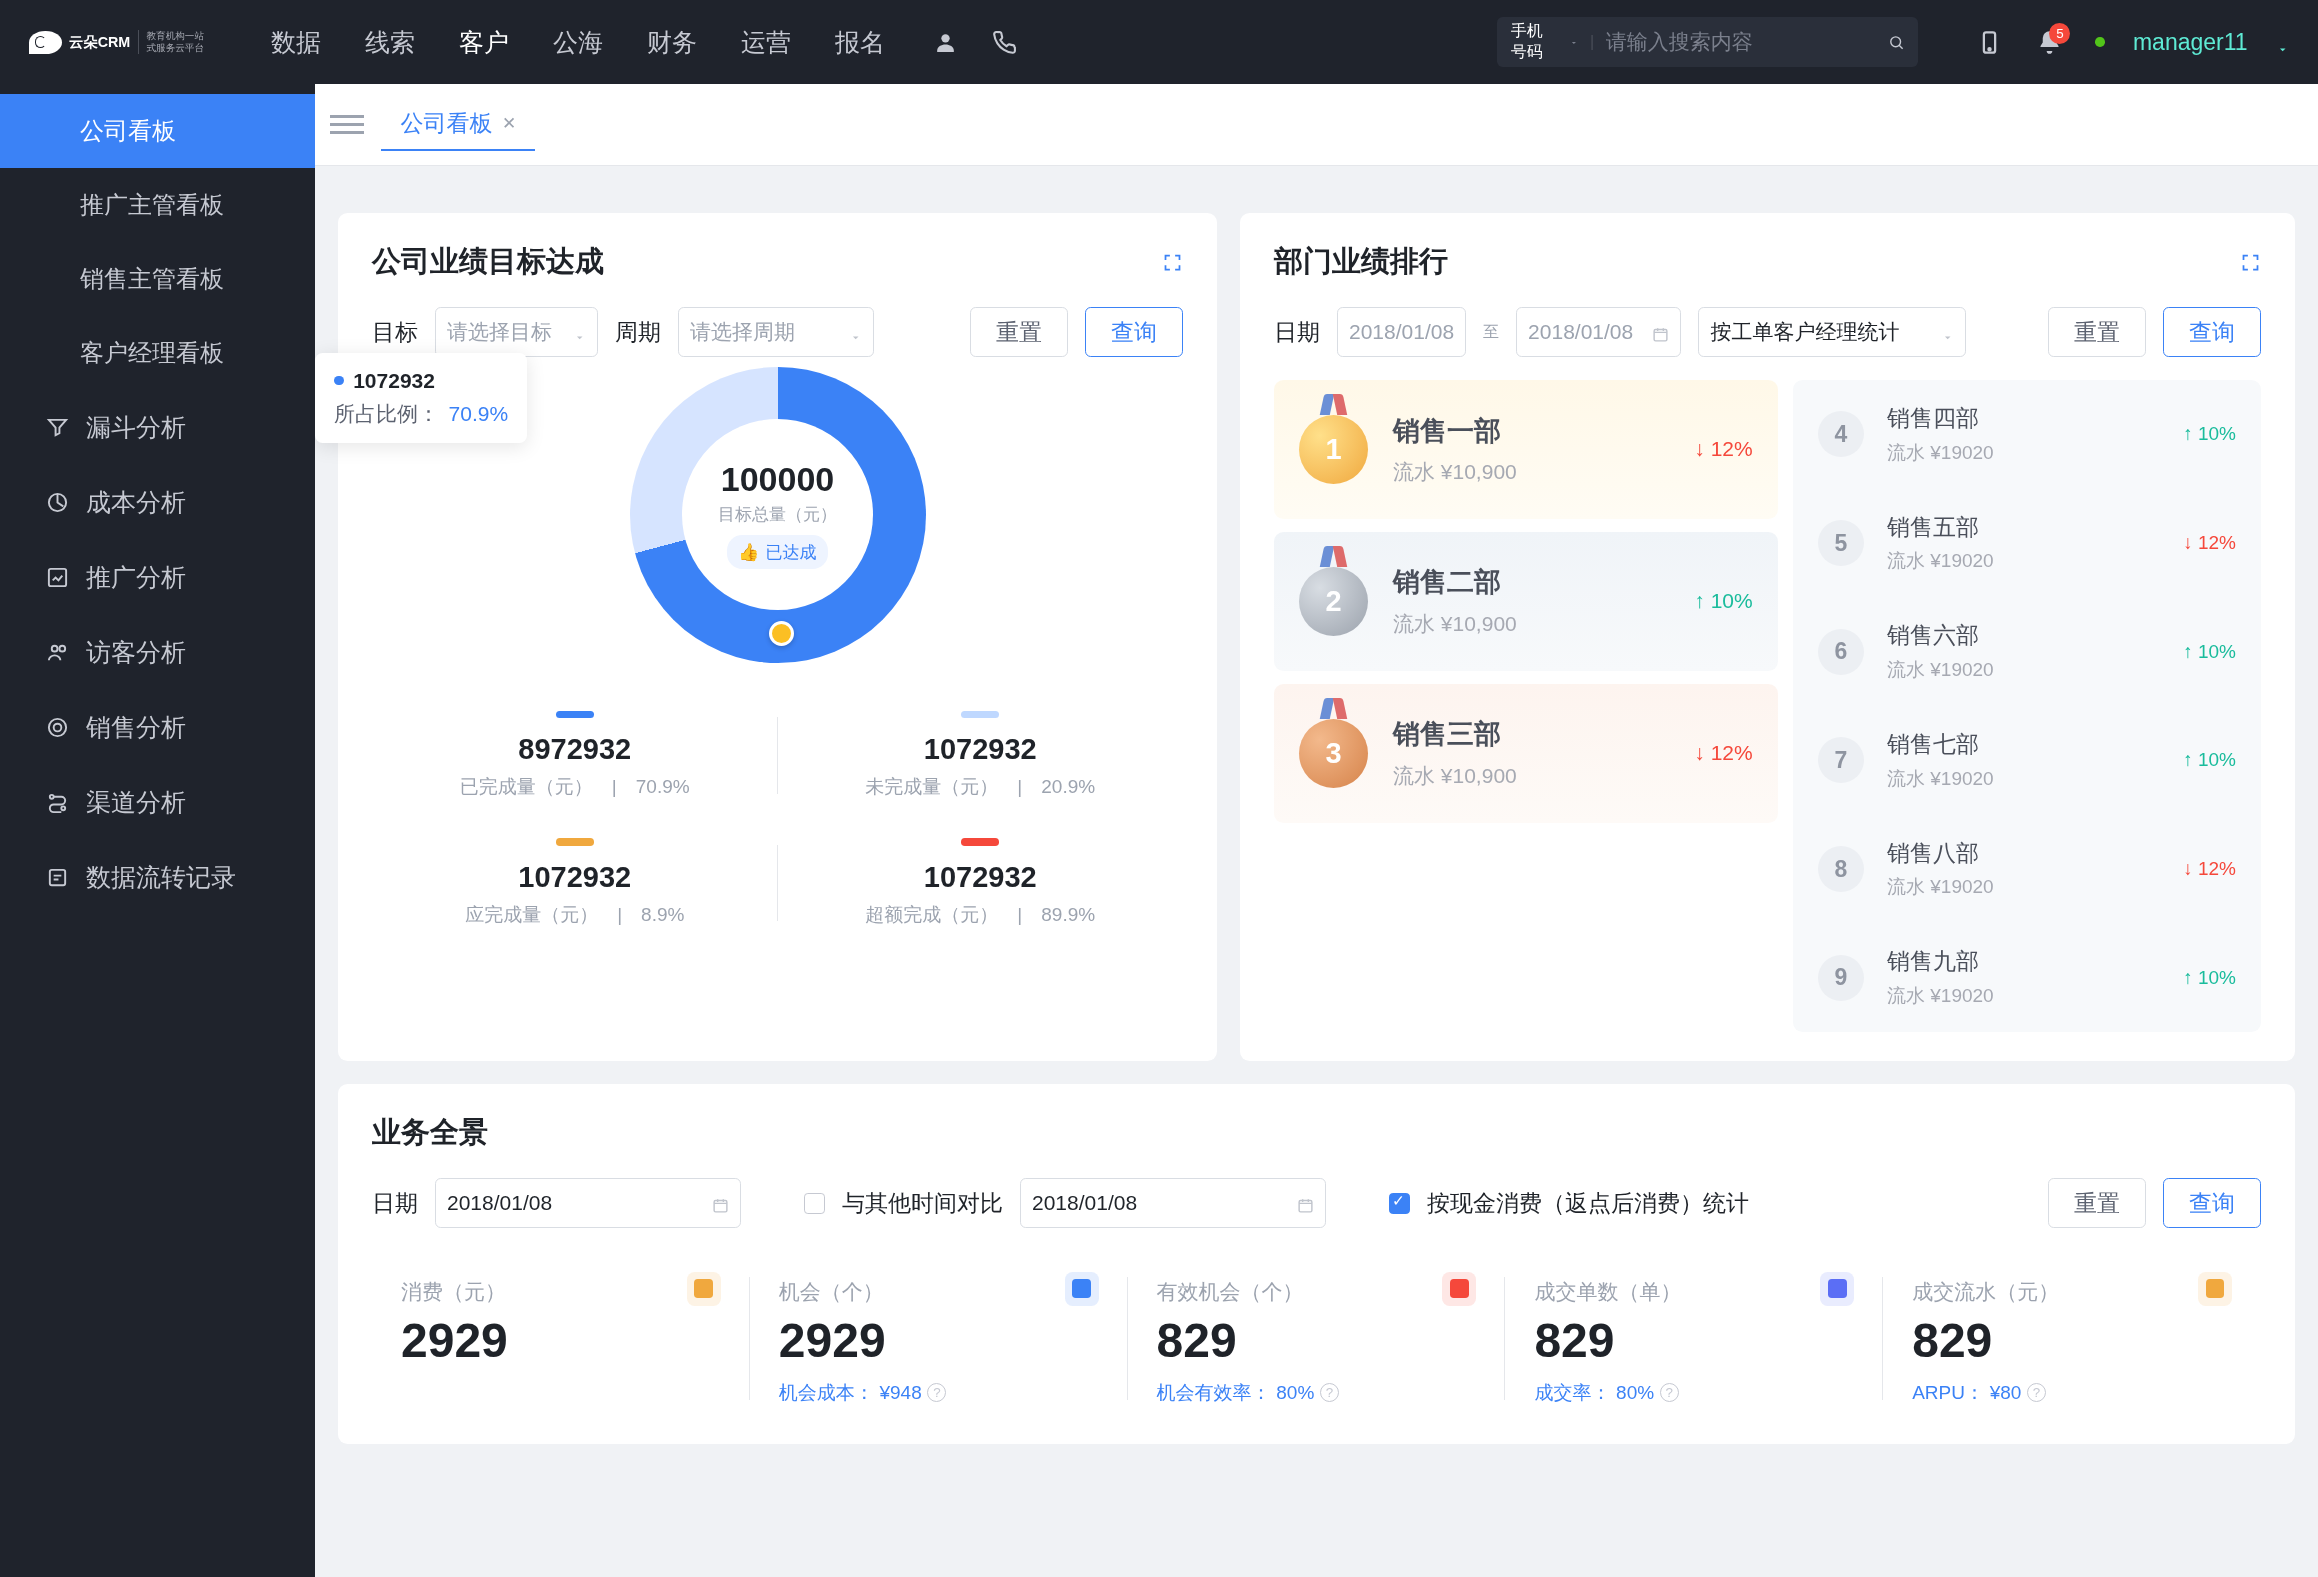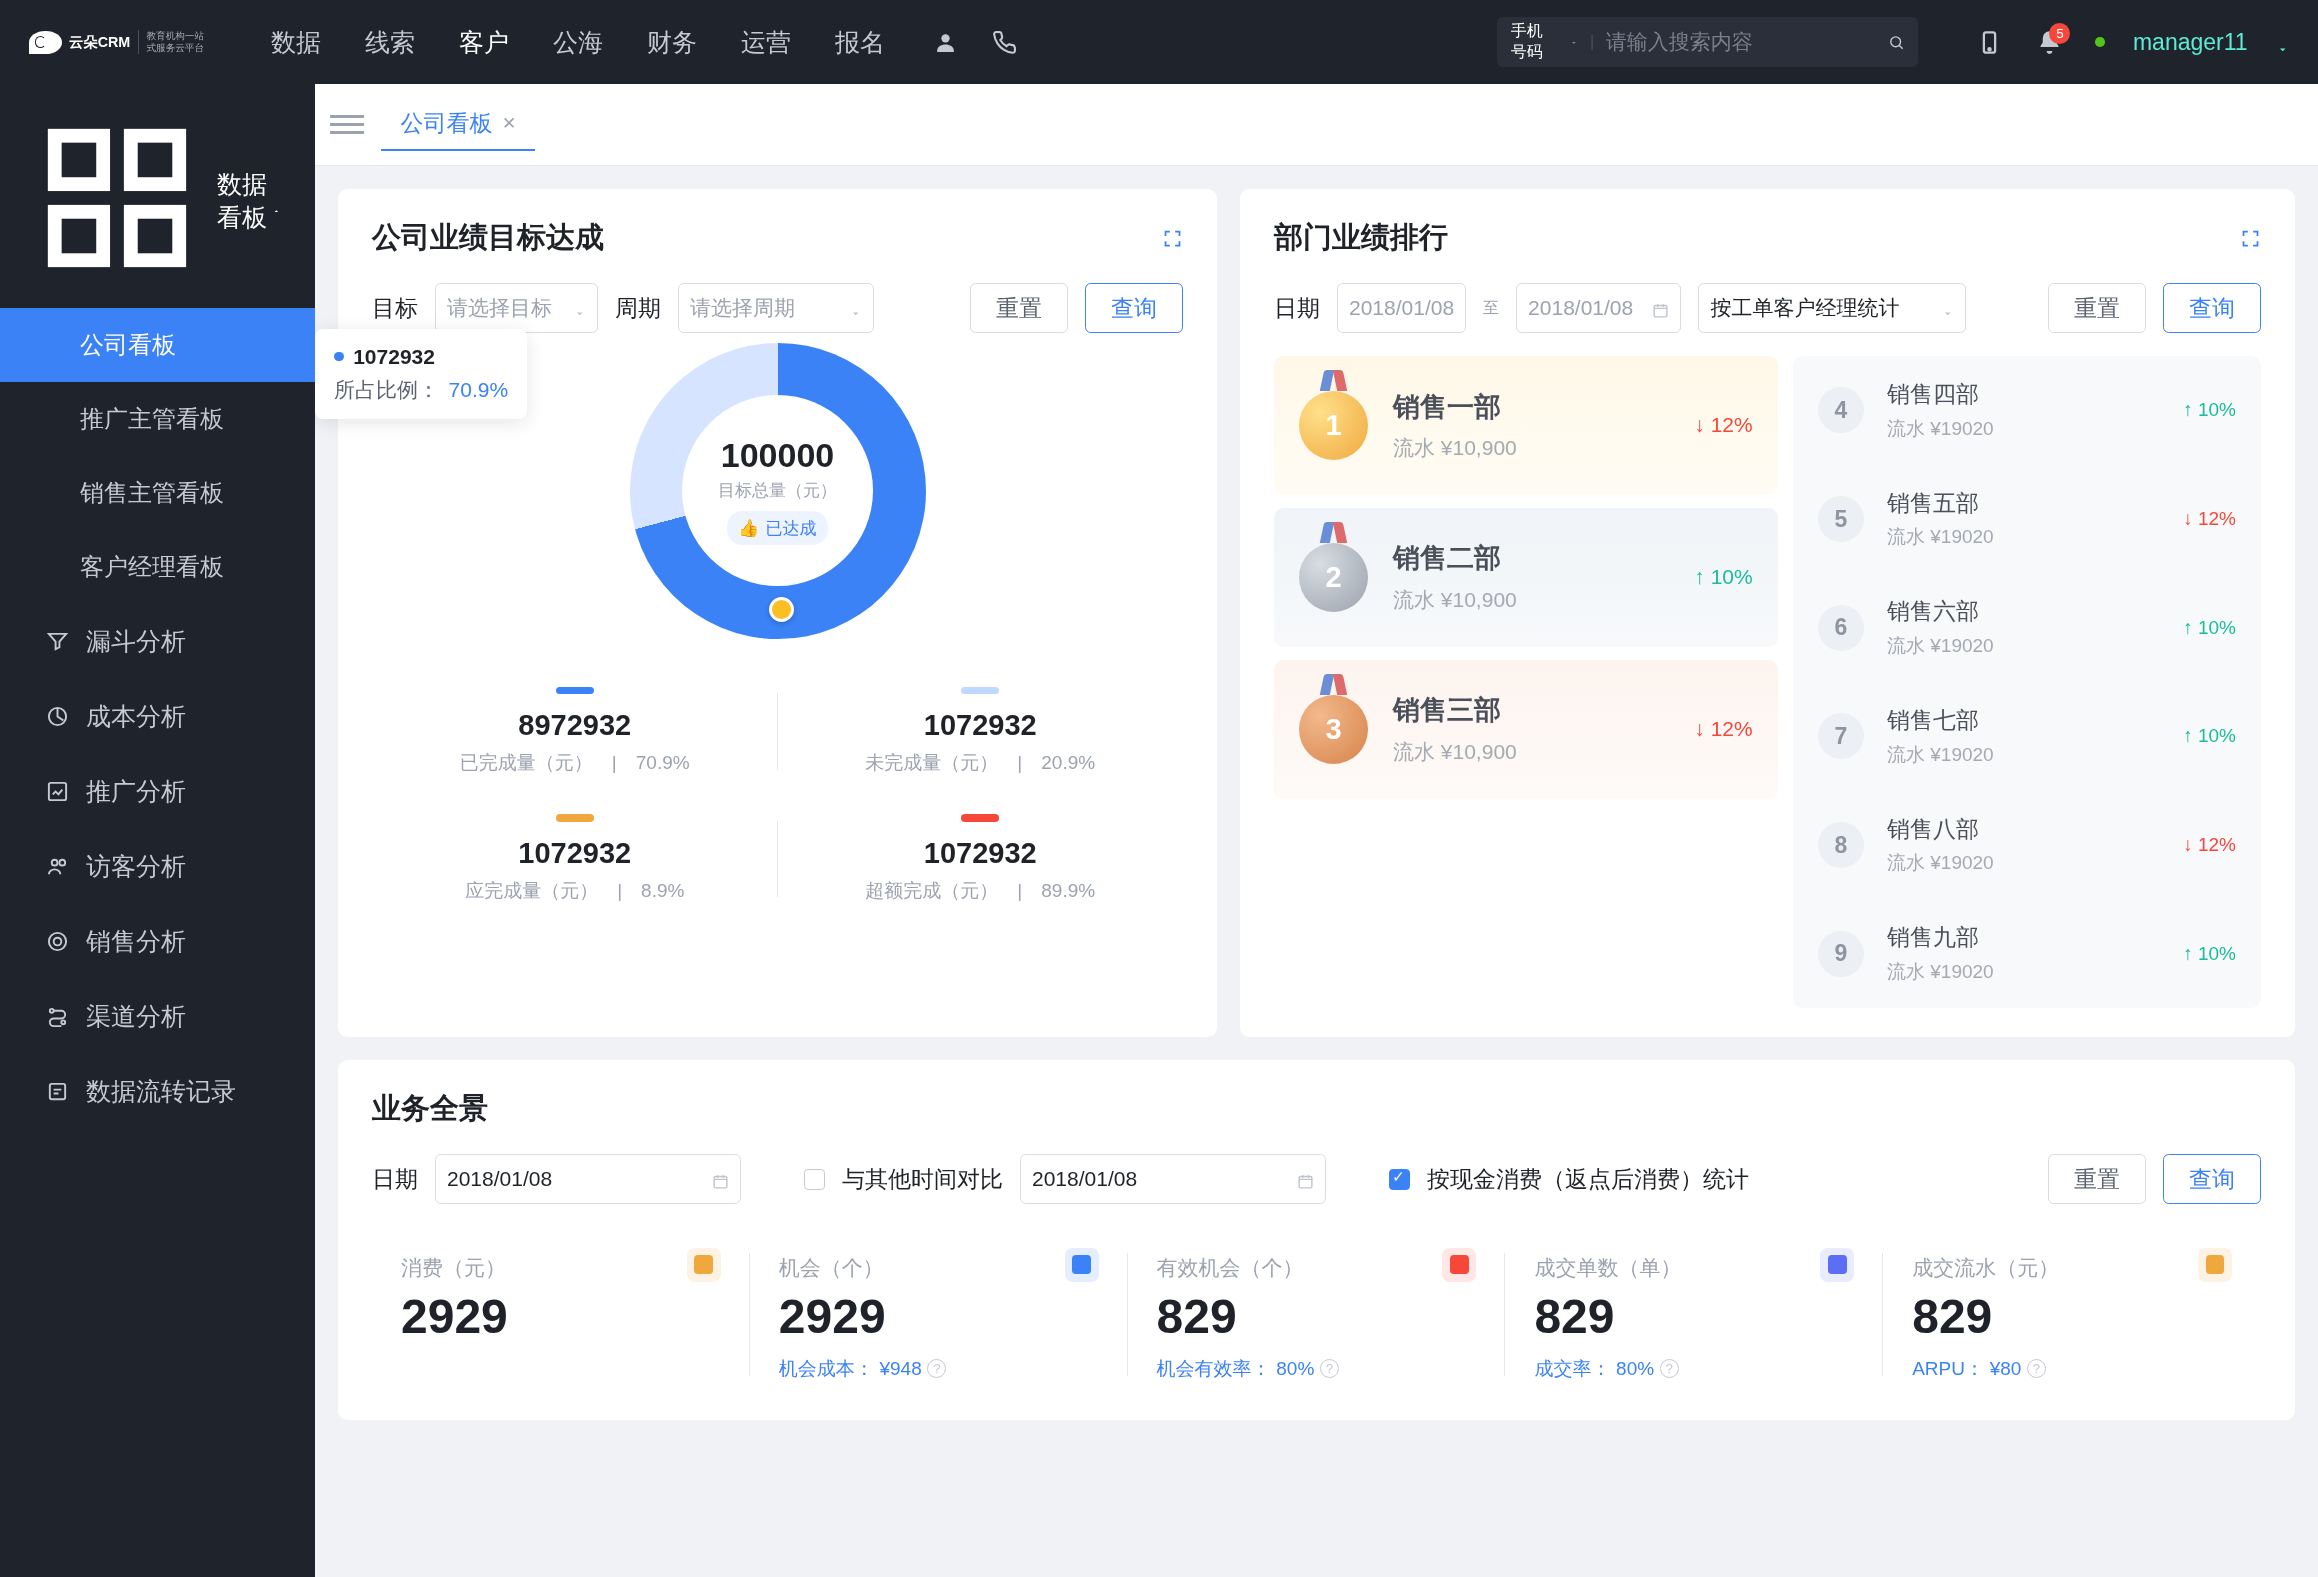--- a/index.html
+++ b/index.html
@@ -38,21 +38,21 @@
 .side-item .ic { width:23px; height:23px; flex-shrink:0; }
 
 .main { flex:1; background:#f0f2f5; display:flex; flex-direction:column; overflow:auto; }
 .tabbar { height:82px; background:#fff; display:flex; align-items:center; padding: 0 15.3px; gap:7.6px; border-bottom:1px solid #e5e7eb; }
 .ham { width:34px; height:34px; display:flex; flex-direction:column; justify-content:center; gap:4.8px; margin-right:9.6px; cursor:pointer; }
 .ham span { height:2.9px; background:#9ca3af; }
 .tab { padding: 9.6px 19px; font-size:23px; color:#3b82f6; border-bottom:2.9px solid #3b82f6; display:flex; align-items:center; gap:9.6px; }
 .tab .close { color:#9ca3af; font-size:17px; }
 
 .content { padding: 23px; display:flex; flex-direction:column; gap: 23px; }
-.row { display:flex; gap:23px; }
+.row { display:flex; gap:23px;margin-top:24px; }
 
 .card { background:#fff; border-radius:9.6px; padding: 29px 34px; flex:1; }
 .card-head { display:flex; align-items:center; justify-content:space-between; margin-bottom: 25px; }
 .card-title { font-size: 29px; font-weight: 600; }
 .expand-ic { color:#3b82f6; width:21px; height:21px; cursor:pointer; }
 
 .filters { display:flex; align-items:center; gap: 17px; flex-wrap:wrap; }
 .flabel { font-size:23px; color:#1f2329; }
 .sel, .dinput { height:50px; border:1px solid #d9dde3; border-radius:5.7px; padding:0 11px; font-size:21px; color:#9ca3af; display:flex; align-items:center; gap:9.6px; background:#fff; }
 .sel .chev { color:#c0c4cc; }
@@ -181,34 +181,20 @@
         <span>manager11</span>
         <span style="width:13.4px;height:13.4px"><svg viewBox="0 0 24 24" fill="currentColor">
               <path d="M7 10l5 5 5-5z"></path>
             </svg></span>
       </div>
     </div>
   </div>
 
   <div class="body">
     <div class="sidebar">
-      <div class="side-title">
-        <span style="display:flex;align-items:center;gap:17px">
-          <span class="ic"><svg viewBox="0 0 24 24" fill="none" stroke="currentColor" stroke-width="2">
-                <rect x="3" y="3" width="7" height="7"></rect>
-                <rect x="14" y="3" width="7" height="7"></rect>
-                <rect x="3" y="14" width="7" height="7"></rect>
-                <rect x="14" y="14" width="7" height="7"></rect>
-              </svg></span>
-          <span>数据看板</span>
-        </span>
-        <span style="width:15.3px;height:15.3px"><svg viewBox="0 0 24 24" fill="currentColor">
-              <path d="M7 14l5-5 5 5z"></path>
-            </svg></span>
-      </div>
       <div id="side-subs">
           <div class="side-item sub active">公司看板</div>
           <div class="side-item sub">推广主管看板</div>
           <div class="side-item sub">销售主管看板</div>
           <div class="side-item sub">客户经理看板</div>
         </div>
       <div id="side-items">
           <div class="side-item">
             <span class="ic"><svg viewBox="0 0 24 24" fill="none" stroke="currentColor" stroke-width="2">
                 <path d="M3 4h18l-7 8v6l-4 2v-8z"></path>

